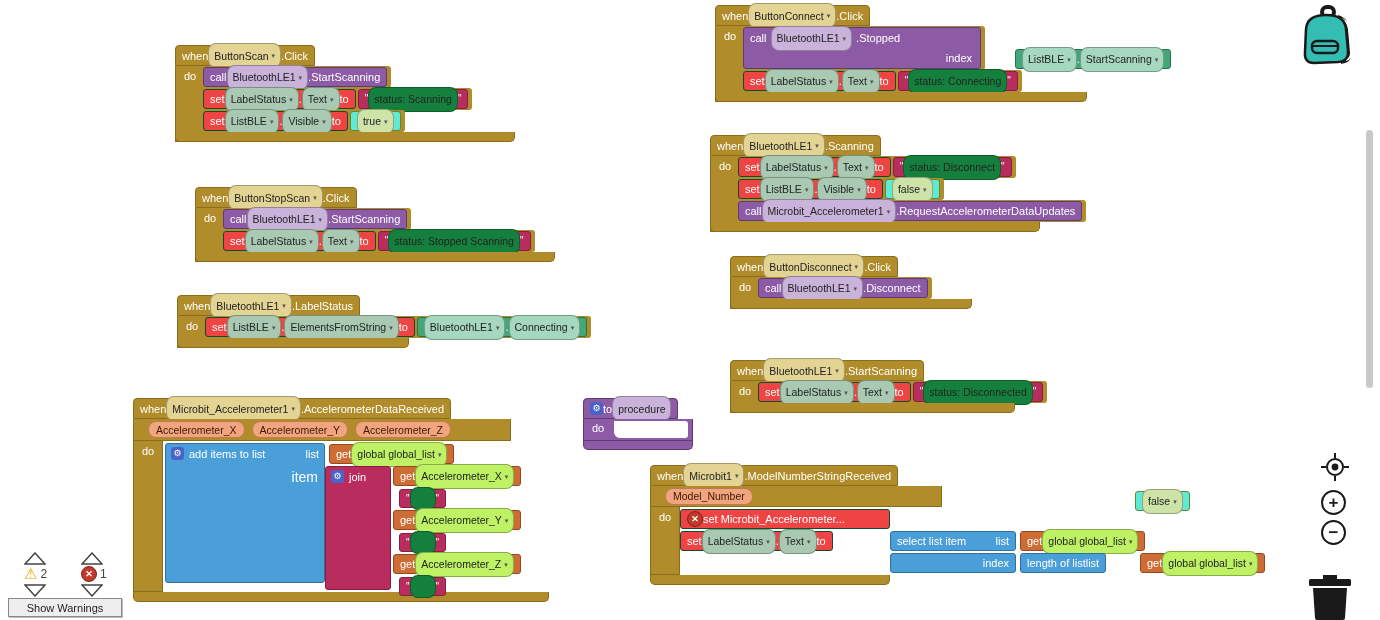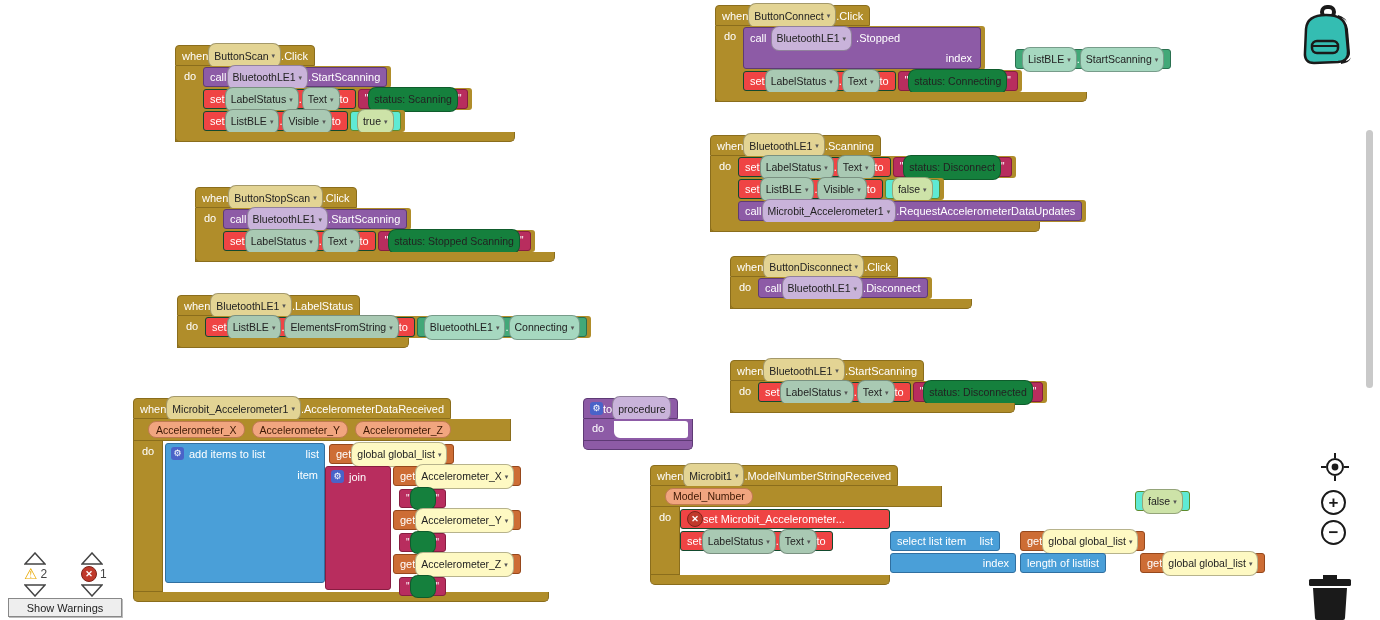--- a/index.html
+++ b/index.html
@@ -19,21 +19,21 @@
   .c-list{background:#4a9fd8;border-color:#306fa0;}
   .c-var{background:#cd6d35;border-color:#96481c;}
   .pill{display:inline-flex;align-items:center;gap:3px;height:15px;padding:4px 5px;
         border-radius:8px;border:1px solid rgba(0,0,0,.28);font-size:10.5px;color:#222;}
   .c-ev .pill{background:#e3d494;}
   .c-call .pill{background:#c9b3da;}
   .c-set .pill{background:#a9c9b3;}
   .c-txt .pill{background:#15803d;}
   .c-logic .pill{background:#cde3a8;}
   .c-get .pill{background:#a6d8c0;}
-  .c-var .pill{background:#fef9c3;align-items:center;}
+  .c-var .pill{background:#bef264;align-items:center;}
   .pill.empty{min-width:14px;height:13px;}
   .dd{font-size:7px;line-height:1;color:#555;}
   .q{font-size:10px;line-height:1;}
   .param-pill{display:inline-flex;align-items:center;height:15px;padding:0 7px;border-radius:8px;
         background:#f1a57f;border:1px solid #bf7a50;color:#3c1804;font-size:10.5px;white-space:nowrap;}
   
   .head{position:absolute;left:0;top:0;border-radius:4px 4px 0 0;height:21px;}
   .spine{position:absolute;background:#b08d2a;border:1px solid #8a6d1c;border-top:none;width:30px;box-sizing:border-box;
          color:#fff;font-size:11px;padding:4px 0 0 8px;}
   .foot{position:absolute;background:#b08d2a;border:1px solid #8a6d1c;border-top:none;height:10px;
@@ -241,21 +241,21 @@
     </div>
     <div class="spine" style="left:0;top:43px;height:151px;"><span>do</span></div>
     <div class="foot" style="left:0;top:194px;width:416px;"></div>
 
     <div class="abs c-list" style="left:32px;top:45px;width:160px;height:140px;border:1px solid #306fa0;border-radius:3px;box-sizing:border-box;">
       <div style="display:flex;align-items:center;gap:5px;padding:3px 5px 0 5px;font-size:11px;color:#fff;">
         <span class="gear">⚙</span>
         <span>add items to list</span>
         <span style="margin-left:auto;">list</span>
       </div>
-      <div style="position:absolute;right:6px;top:25px;font-size:11px;color:#fff;">item</div>
+      <div style="position:absolute;right:6px;top:25px;font-size:14px;color:#fff;">item</div>
     </div>
     <div class="seg c-var abs" style="left:196px;top:46px;">
       <span>get</span>
       <span class="pill">
           <span>global global_list</span>
           <span class="dd">▾</span>
         </span>
     </div>
 
     <div class="abs c-txt" style="left:192px;top:68px;width:66px;height:124px;border:1px solid #871d41;border-radius:3px;box-sizing:border-box;">
@@ -538,21 +538,21 @@
           <span>LabelStatus</span>
           <span class="dd">▾</span>
         </span>
       <span>.</span>
       <span class="pill">
           <span>Text</span>
           <span class="dd">▾</span>
         </span>
       <span>to</span>
     </div>
-    <div class="seg c-list abs" style="left:240px;top:66px;width:110px;">
+    <div class="seg c-list abs" style="left:240px;top:66px;width:126px;">
       <span>select list item</span>
       <span style="margin-left:auto;">list</span>
     </div>
     <div class="seg c-var abs" style="left:370px;top:66px;">
       <span>get</span>
       <span class="pill">
           <span>global global_list</span>
           <span class="dd">▾</span>
         </span>
     </div>

